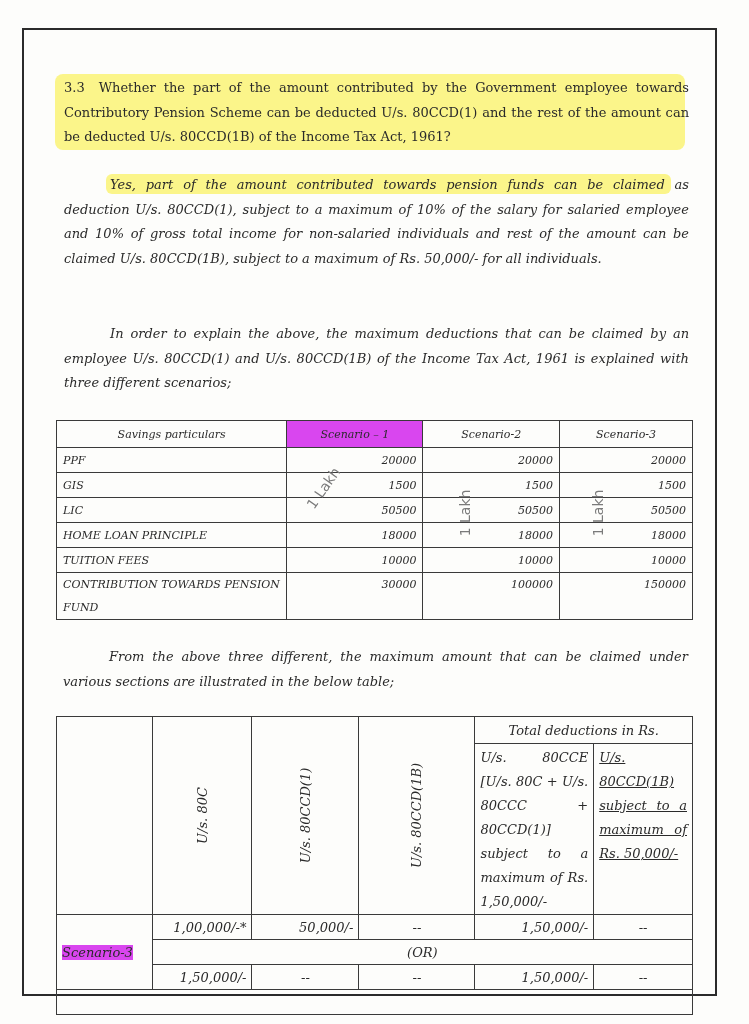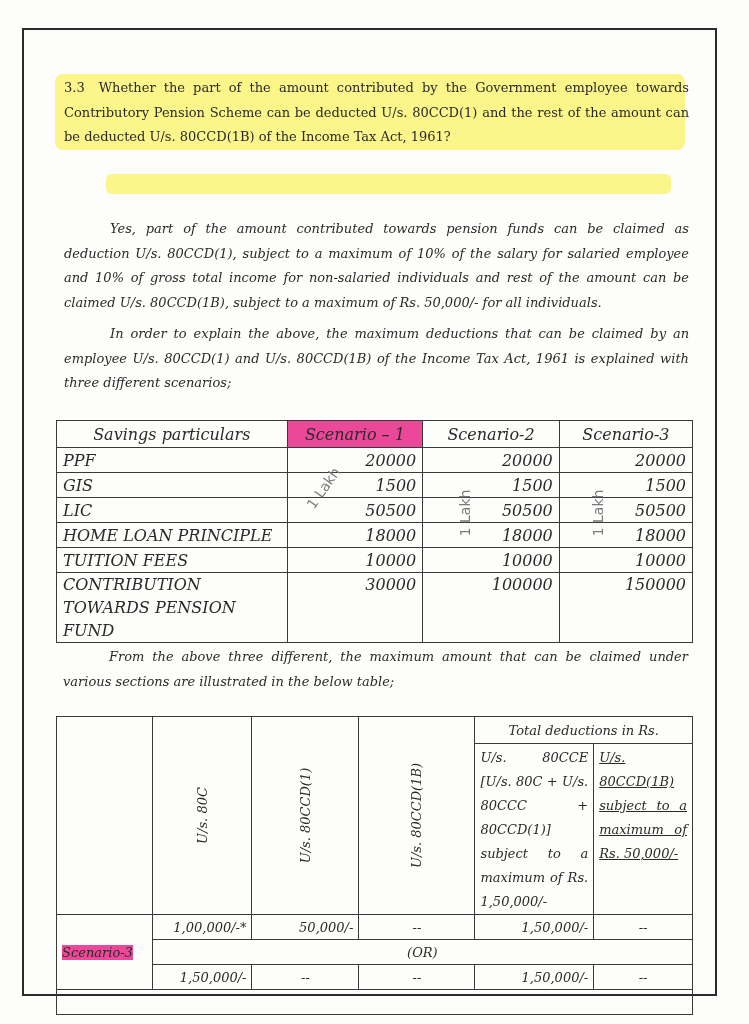--- a/index.html
+++ b/index.html
@@ -4,36 +4,36 @@
 <style>
   html, body { margin:0; padding:0; }
   body {
     width:749px; height:1024px; background:#fdfdfb; position:relative; overflow:hidden;
     font-family:"DejaVu Serif", "Liberation Serif", serif; color:#2a2a2a;
   }
   .frame {
     position:absolute; left:22px; top:28px; width:695px; height:968px;
     border:2px solid #2b2b2b; box-sizing:border-box;
   }
-  .hl { background:#ec4899; }
+  .hl { background:#d946ef; }
   .p {
     position:absolute; left:64px; width:625px; font-size:13px; line-height:24.5px;
     text-align:justify;
   }
   .q { top:76px; font-style:normal; }
   .q .num { margin-right:14px; }
-  .ans { top:173px; font-style:italic;margin-top:44px; }
+  .ans { top:173px; font-style:italic; }
   .intro { top:322px; font-style:italic; }
   .intro2 { top:645px; font-style:italic; left:63px; }
   .indent { display:inline-block; width:46px; }
   .hlblock { position:absolute; background:#fbf58a; z-index:0; }
   .p span, .p { z-index:1; }
 
   table { border-collapse:collapse; position:absolute; font-style:italic; }
-  .t1 { left:56px; top:420px; width:637px; font-size:16px; }
+  .t1 { left:56px; top:420px; width:637px; font-size:11px; }
   .t1 td, .t1 th { border:1.5px solid #3a3a3a; padding:0 6px; height:24px; }
   .t1 th { font-weight:normal; text-align:center; height:26px; }
   .t1 td.v { text-align:right; }
   .t1 .c0 { width:232px; }
   .t1 .c1 { width:132px; }
   .t1 .c2 { width:132px; }
   .t1 .c3 { width:128px; }
 
   .t2 { left:56px; top:716px; width:637px; font-size:13px; }
   .t2 td { border:1.5px solid #3a3a3a; padding:0 5px; }

